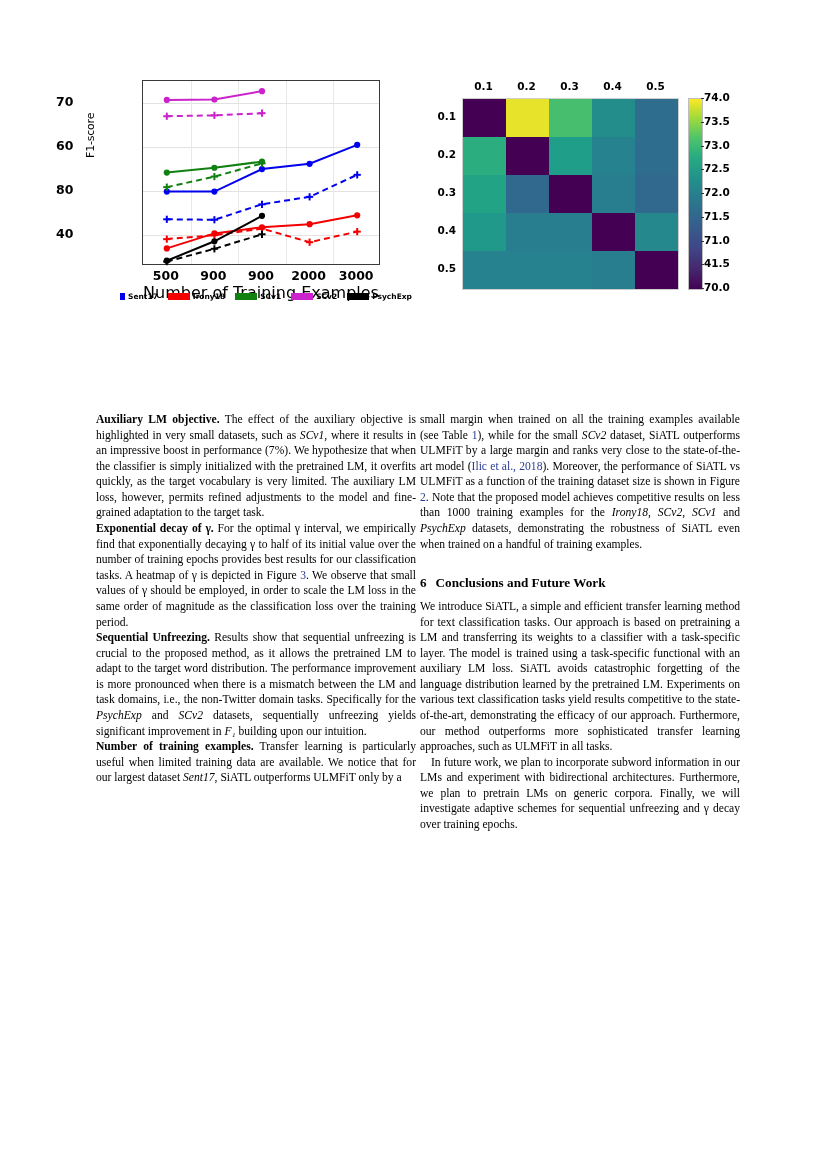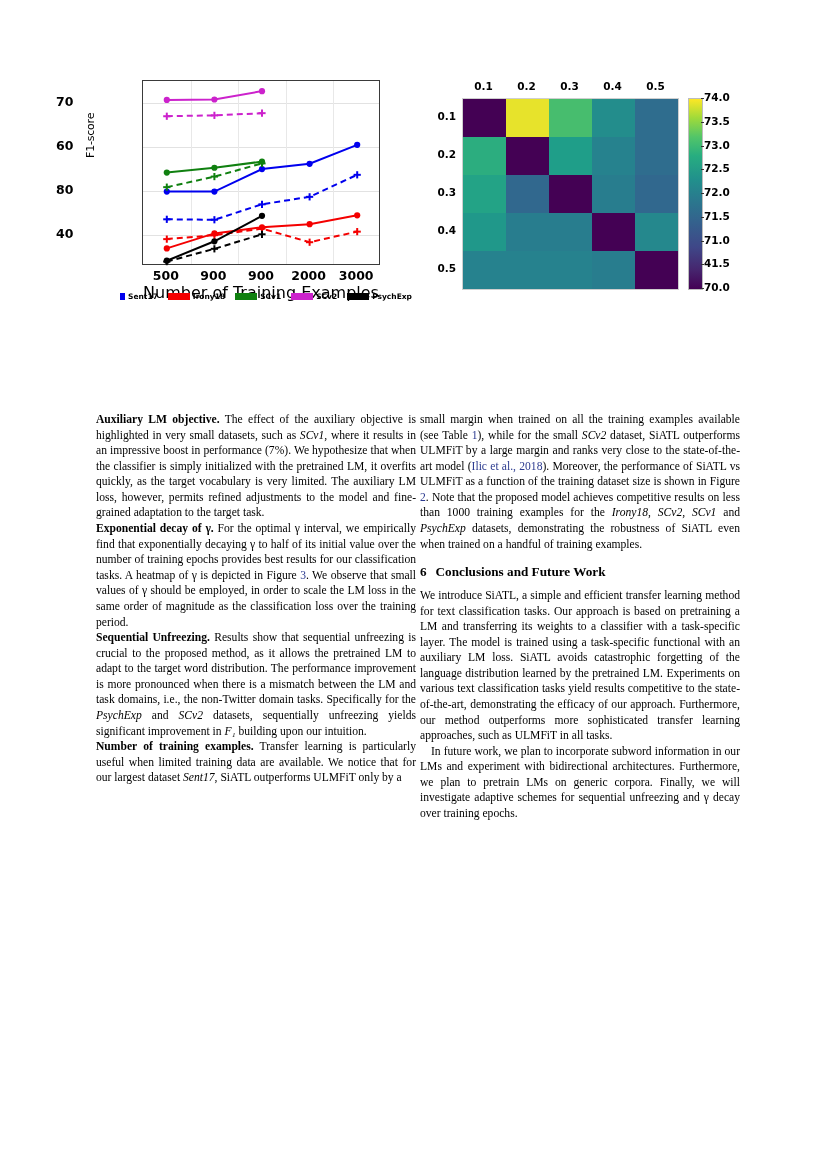--- a/index.html
+++ b/index.html
@@ -97,21 +97,21 @@
   .col { position:absolute; width:320px; top:412px;
          font-size:11.6px; line-height:1.345; text-align:justify; }
   .colL { left:96px; }
   .colR { left:420px; }
   .col p { margin:0 0 0.0em 0; text-indent:0; }
   .col p.ind { text-indent:11px; }
   .hd { font-weight:bold; }
   .it { font-style:italic; }
   .lnk { color:#2b3a8f; }
   h2.sec {
-    font-size:13.2px; font-weight:bold; margin:11px 0 7px 0;
+    font-size:13.2px; font-weight:bold; margin:22px 0 7px 0;
     font-family:"Liberation Serif", serif;
   }
   h2.sec .num { margin-right:9px; }
 </style>
 </head>
 <body>
 
 <div class="page">
 
   <div class="figs">

